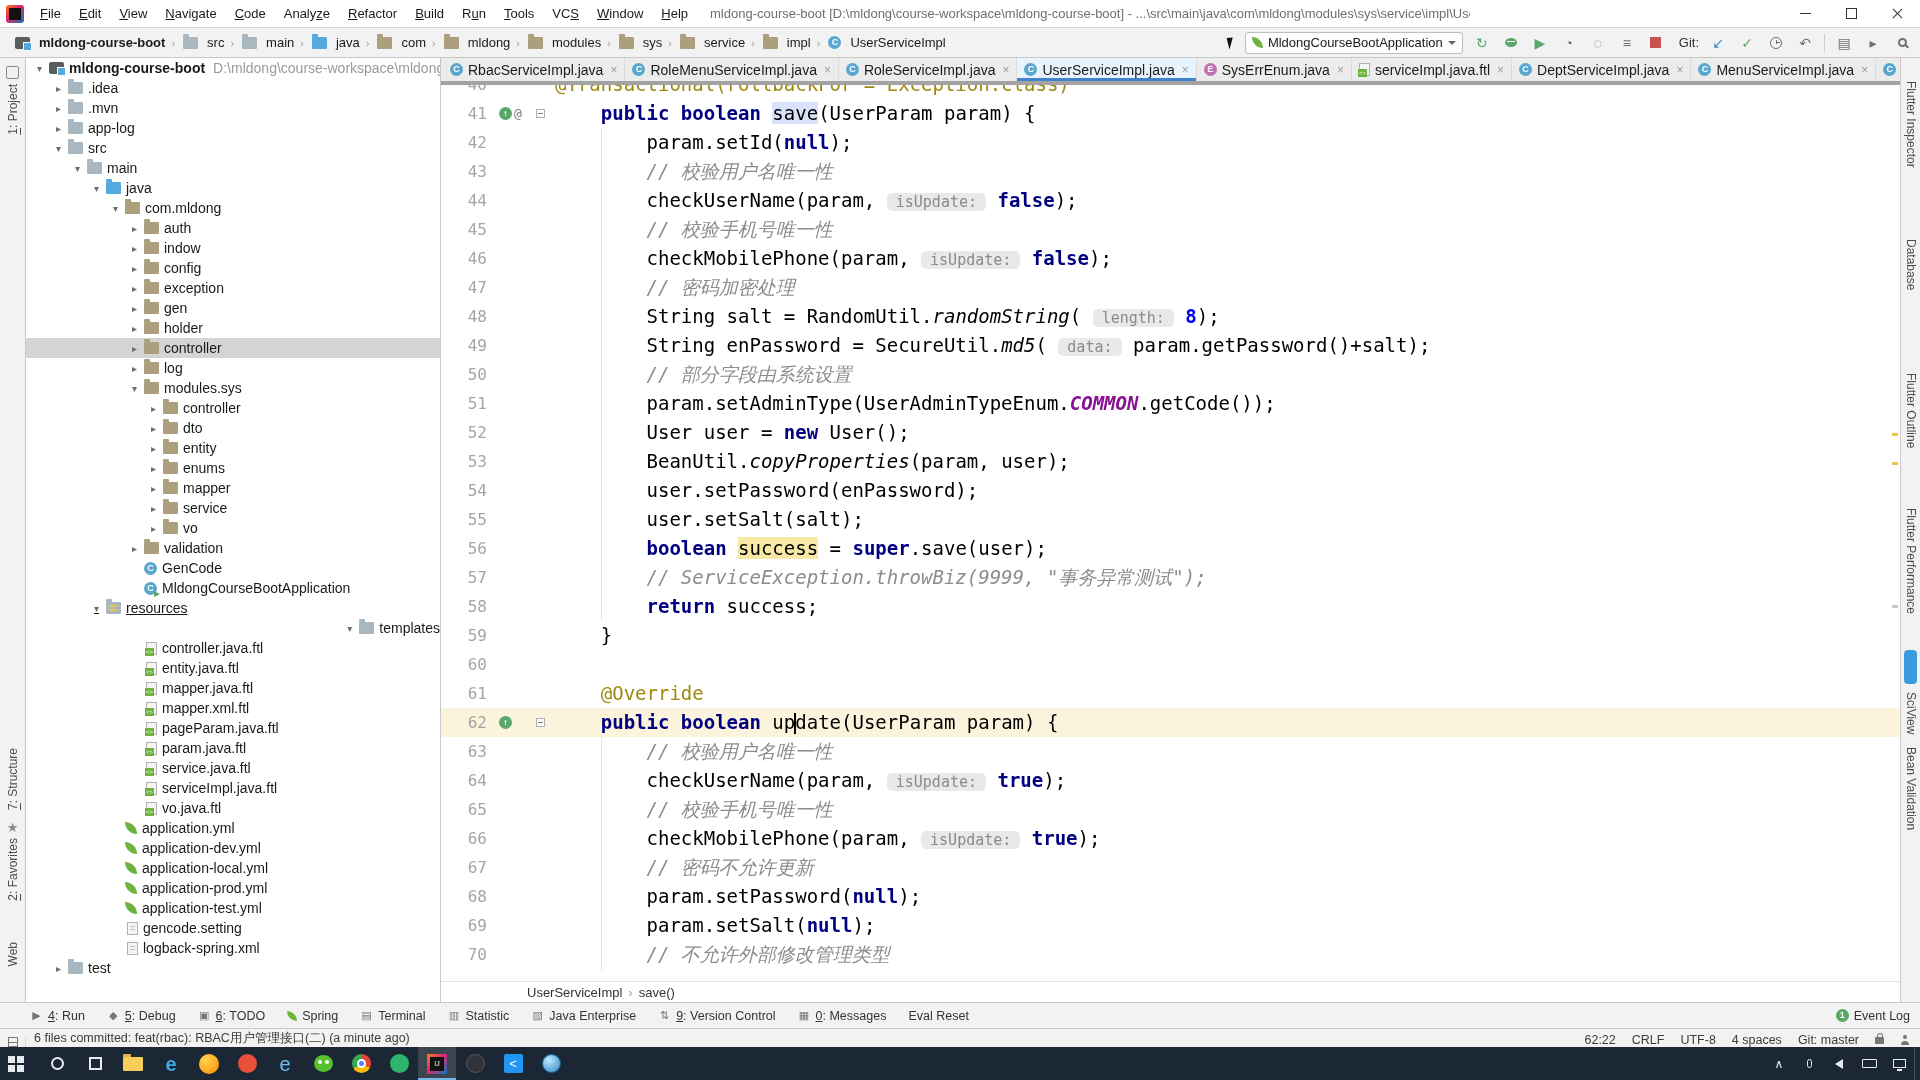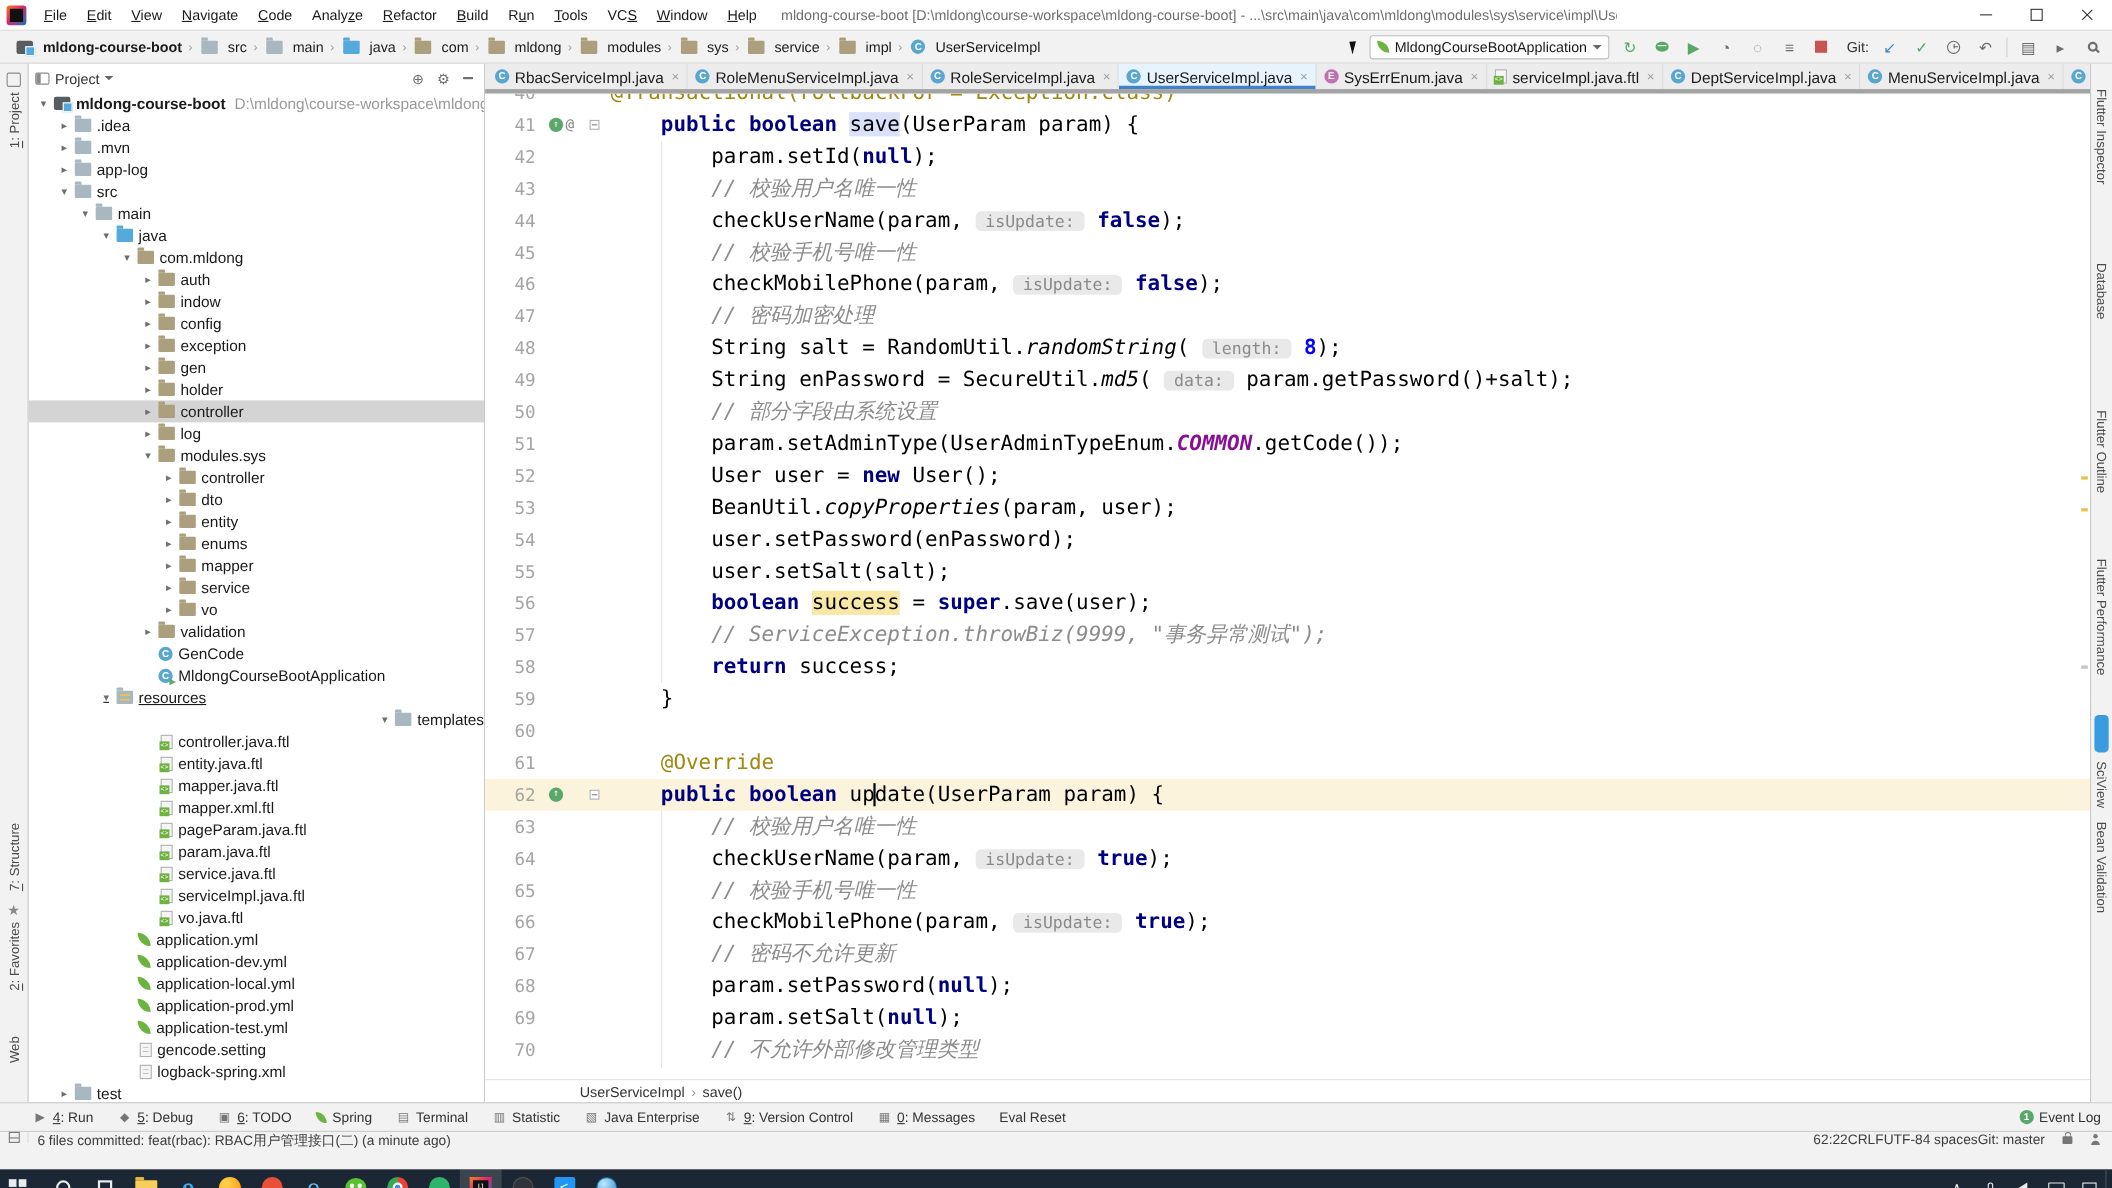--- a/index.html
+++ b/index.html
@@ -139,21 +139,21 @@
   .bitem{display:flex;align-items:center;gap:5px;margin-right:22px;cursor:default}
   .bico{font-size:11px;color:#777;width:13px;text-align:center}
   .bico.i-run::before{content:"▶"}.bico.i-debug::before{content:"◆"}.bico.i-todo::before{content:"▣"}
   .bico.i-terminal::before{content:"▤"}.bico.i-statistic::before{content:"▥"}.bico.i-javaee::before{content:"▧"}
   .bico.i-vcs::before{content:"⇅"}.bico.i-messages::before{content:"▦"}
   .bico.i-spring{width:10px;height:10px;background:#6db33f;border-radius:0 100% 0 100%}
   .bright{margin-left:auto;display:flex;align-items:center;gap:5px}
   .badge{width:13px;height:13px;border-radius:50%;background:#59a869;color:#fff;font-size:9px;font-weight:bold;text-align:center;line-height:13px}
 
   
-  .statusbar{height:35px;flex:none;background:#f2f2f2;border-top:1px solid #c9c9c9;display:flex;align-items:flex-start;font-size:12.5px;color:#3c3c3c}
+  .statusbar{height:19px;flex:none;background:#f2f2f2;border-top:1px solid #c9c9c9;display:flex;align-items:flex-end;font-size:12.5px;color:#3c3c3c}
   .sb-corner{width:26px;display:flex;justify-content:center;border-right:1px solid #ddd;flex:none}
   .grid-ico{width:10px;height:10px;border:1px solid #777;position:relative}
   .grid-ico::before{content:"";position:absolute;left:0;right:0;top:4px;height:1px;background:#777}
   .sb-left{margin-left:8px;white-space:nowrap;overflow:hidden}
   .sb-right{margin-left:auto;display:flex;align-items:center;gap:16px;padding-right:10px}
   .lock-ico{width:9px;height:7px;background:#777;border-radius:1px;position:relative}
   .lock-ico::before{content:"";position:absolute;top:-4px;left:1.5px;width:4px;height:4px;border:1.5px solid #777;border-bottom:none;border-radius:3px 3px 0 0}
   .person-ico{width:10px;height:10px;position:relative}
   .person-ico::before{content:"";position:absolute;top:0;left:3px;width:4px;height:4px;border-radius:50%;background:#777}
   .person-ico::after{content:"";position:absolute;bottom:0;left:1px;width:8px;height:4px;border-radius:4px 4px 0 0;background:#777}
@@ -325,29 +325,20 @@
         <div class="vlabel" style="top: 762px;">
           <span class="star">★</span>
           <span class="vtxt"><u>2</u>: Favorites</span>
         </div>
         <div class="vlabel" style="top: 884px;">
           <span class="vtxt">Web</span>
         </div>
       </div>
 
     <div class="ppanel">
-      <div class="phead">
-        <span class="pane-ico"></span>
-        <span class="ptitle">Project</span>
-        <span class="dd-arrow"></span>
-        <span class="spacer"></span>
-        <span class="phead-ico">⊕</span>
-        <span class="phead-ico">⚙</span>
-        <span class="minus-ico"></span>
-      </div>
       <div id="ptree">
           <div class="trow" style="padding-left: 6px;">
             <span class="chev o"></span>
             <span class="tic ic-project"></span>
             <span class="tlabel bold">mldong-course-boot</span>
             <span class="tpath">D:\mldong\course-workspace\mldong-course-boot</span>
           </div>
           <div class="trow" style="padding-left: 25px;">
             <span class="chev c"></span>
             <span class="tic ic-folder"></span>
@@ -737,21 +728,21 @@
       <span>Event Log</span>
     </div>
   </div>
 
   <div class="statusbar">
     <span class="sb-corner">
         <span class="grid-ico"></span>
       </span>
     <span class="sb-left">6 files committed: feat(rbac): RBAC用户管理接口(二) (a minute ago)</span>
     <div class="sb-right">
-      <span id="sitems" style="display:flex;">
+      <span id="sitems" style="display:flex;gap:16px">
           <span>62:22</span>
           <span>CRLF</span>
           <span>UTF-8</span>
           <span>4 spaces</span>
           <span>Git: master</span>
         </span>
       <span class="lock-ico"></span>
       <span class="person-ico"></span>
     </div>
   </div>

